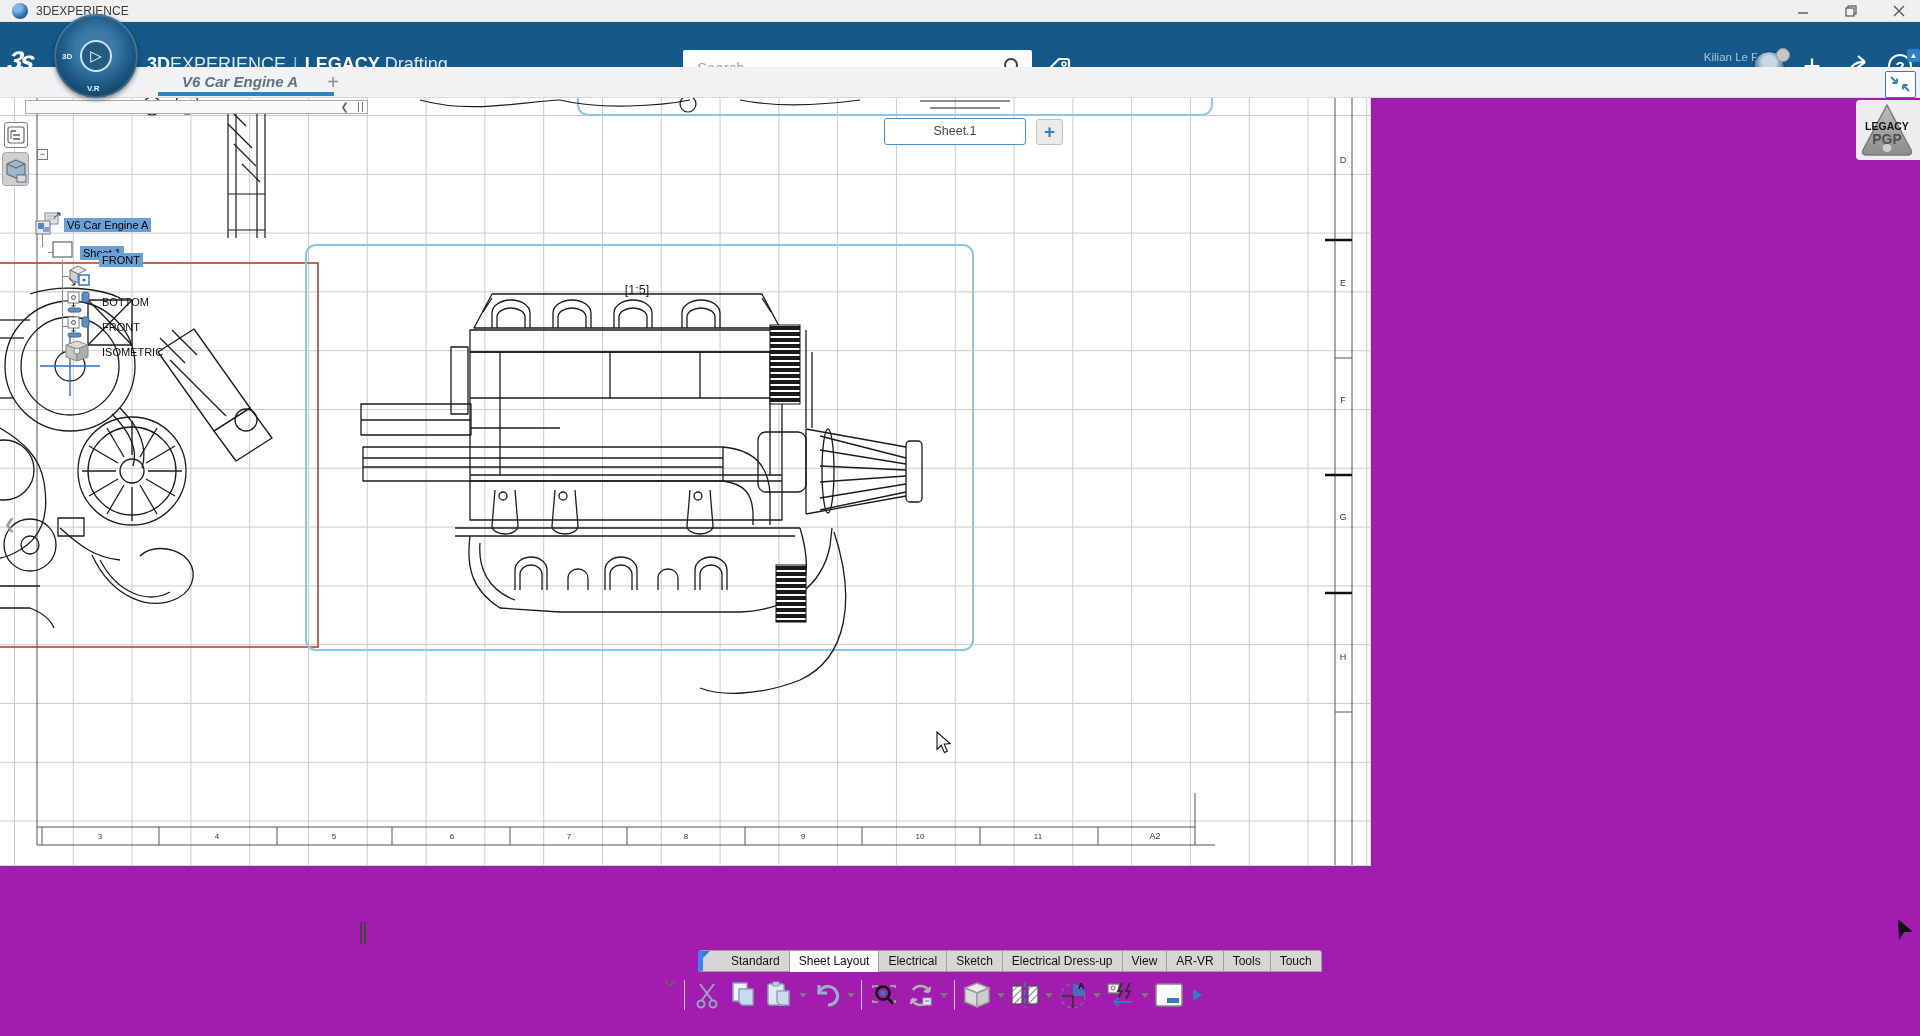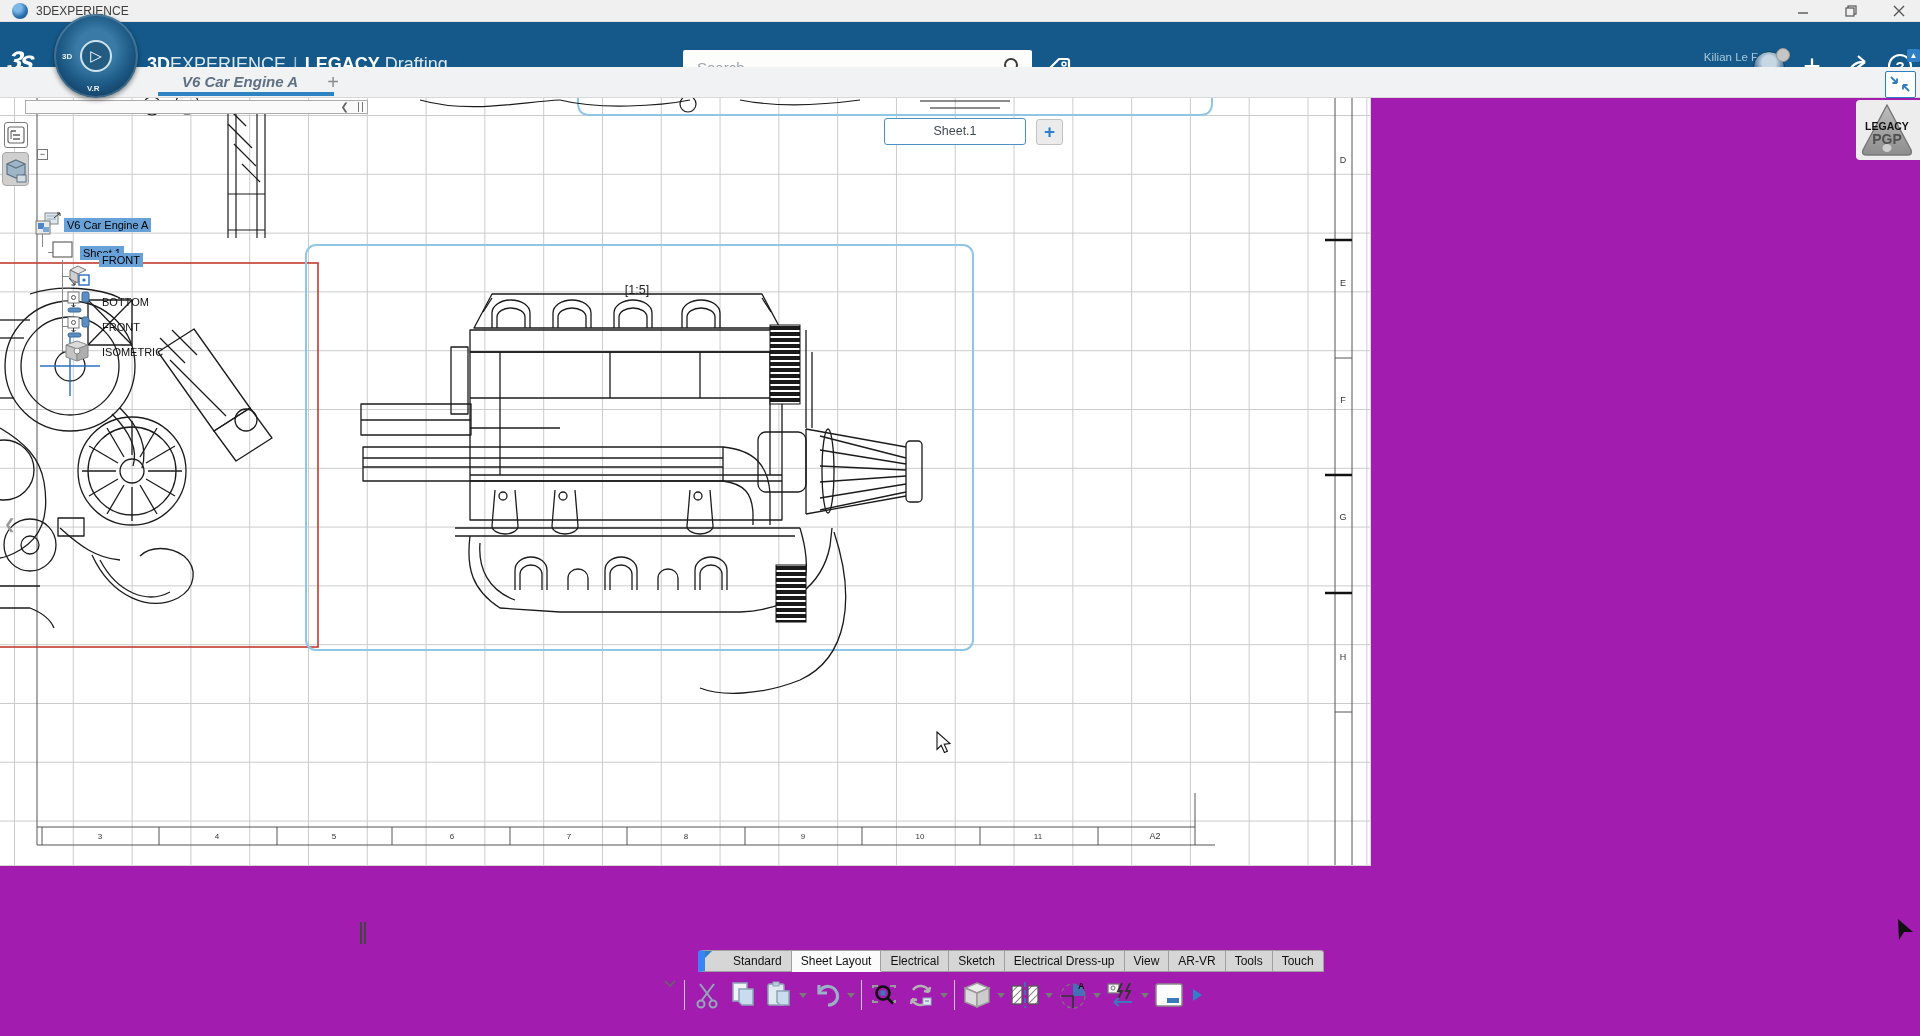--- a/index.html
+++ b/index.html
@@ -79,21 +79,21 @@
   .legacy { position:absolute; left:1856px; top:100px; width:80px; height:60px; background:#ededed; border-radius:4px; z-index:3; }
 
   
   .caret1 { position:absolute; left:360px; top:922px; width:1.5px; height:22px; background:#444; }
   .caret2 { position:absolute; left:364px; top:922px; width:1.5px; height:22px; background:#444; }
   .pencur { position:absolute; left:1896px; top:919px; }
 
   
   .ribbontabs { position:absolute; left:698px; top:950px; height:22px; display:flex; z-index:2; }
   .rtab { height:22px; padding:0 9px; background:#d6d6d6; border:1px solid #9f9f9f; border-left:none; font-size:12px; color:#111; line-height:20px; position:relative; }
-  .rtab:first-child { border-left:7px solid #3b82f6; border-top-left-radius:3px;padding-left:28px; }
+  .rtab:first-child { border-left:5px solid #3b82f6; border-top-left-radius:3px;padding-left:28px; }
   .rtab:last-child { border-top-right-radius:3px; }
   .rtab.active { background:#fbfbfb; border-bottom-color:#fbfbfb; }
   .rtab.corner:before { content:""; position:absolute; left:0; top:0; border-style:solid; border-width:7px 7px 0 0; border-color:#2f7fc6 transparent transparent transparent; }
 
   
   .toolbar { position:absolute; left:660px; top:976px; height:38px; display:flex; align-items:center; }
   .tbtn { width:36px; height:36px; display:flex; align-items:center; justify-content:center; }
   .tbtn.narrow { width:20px; align-self:flex-start; height:16px; }
   .tdrop { width:12px; height:36px; display:flex; align-items:center; justify-content:center; }
   .tsep { width:1px; height:30px; background:#c4c4c4; margin:0 4px; }

